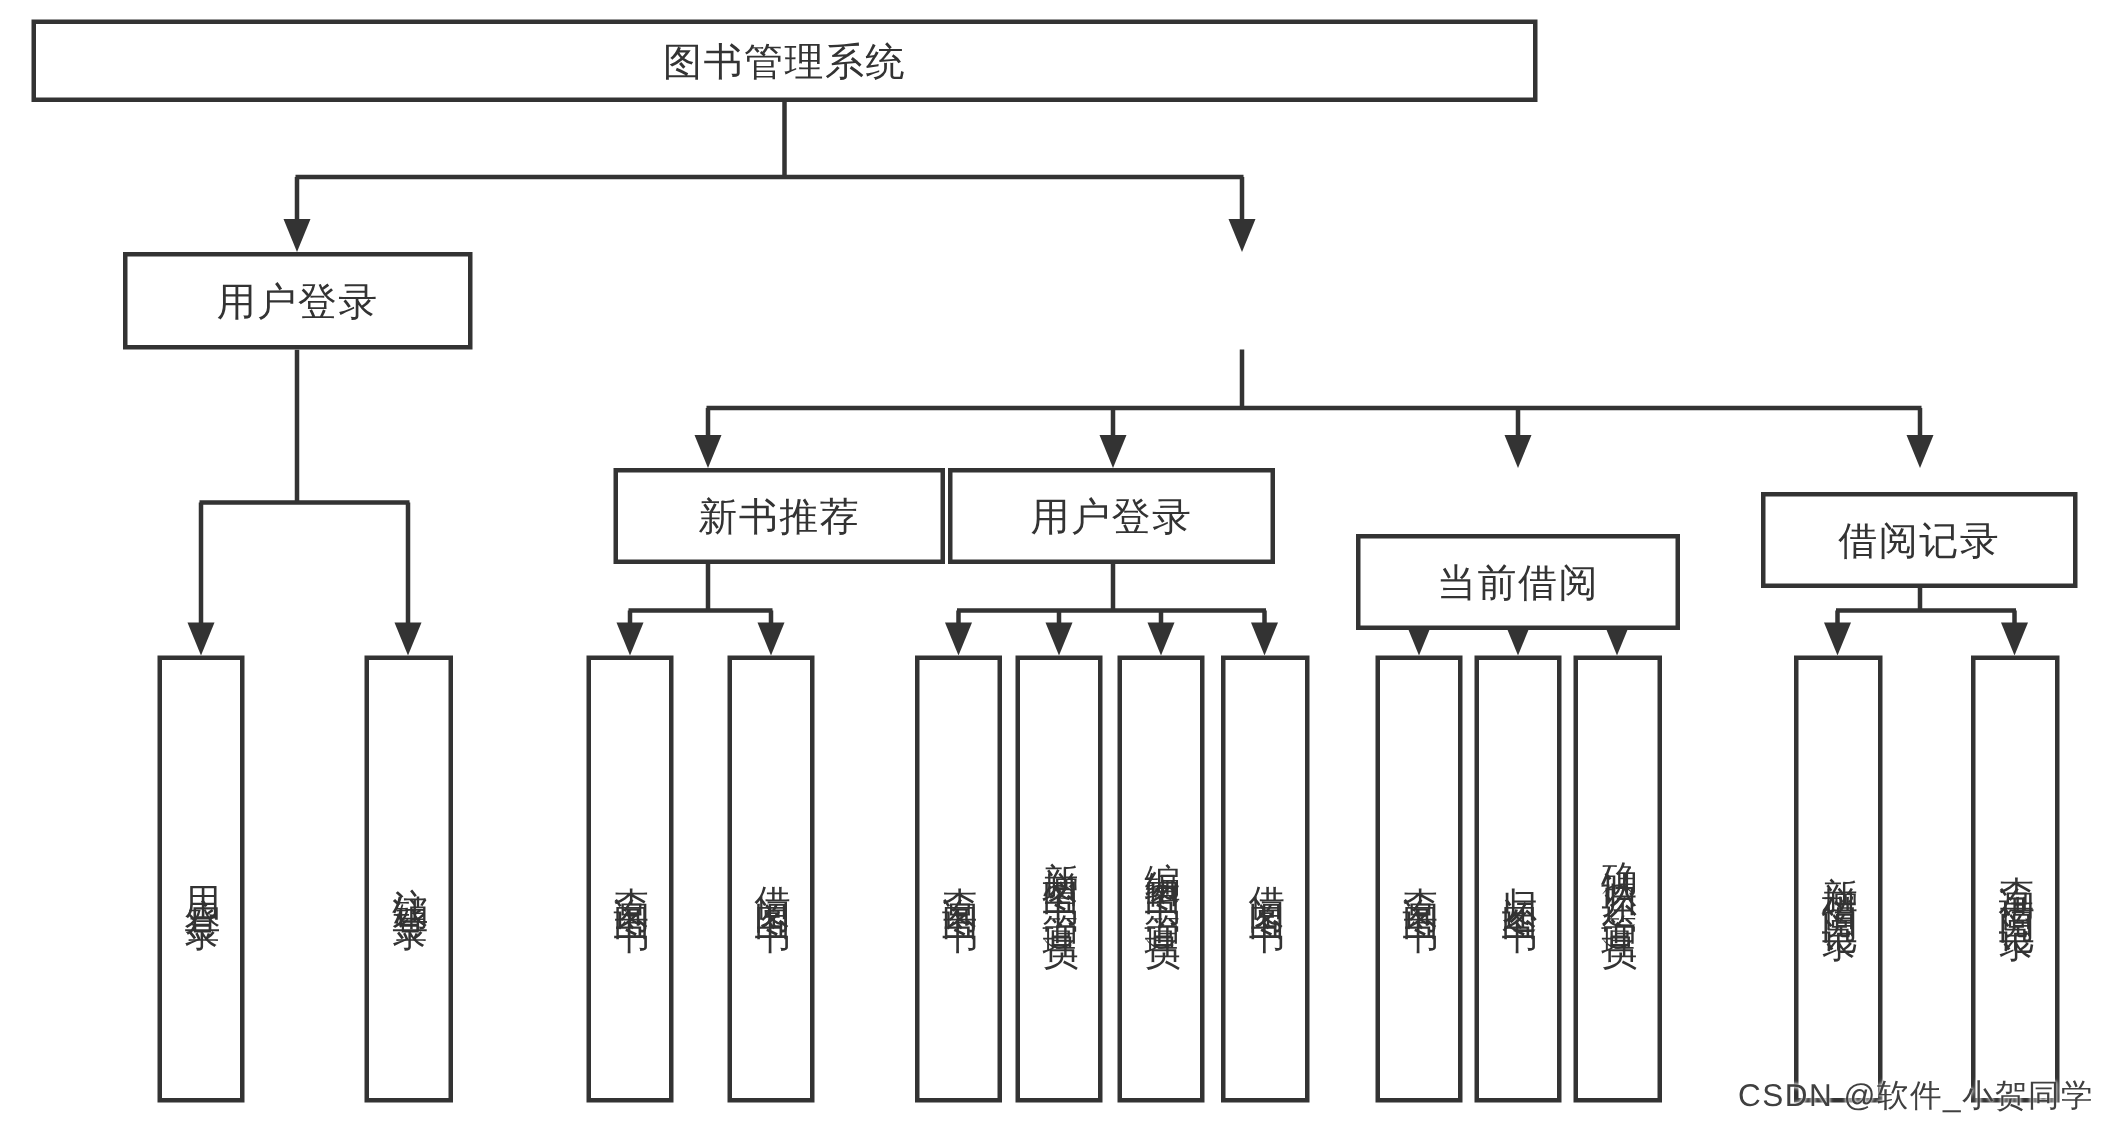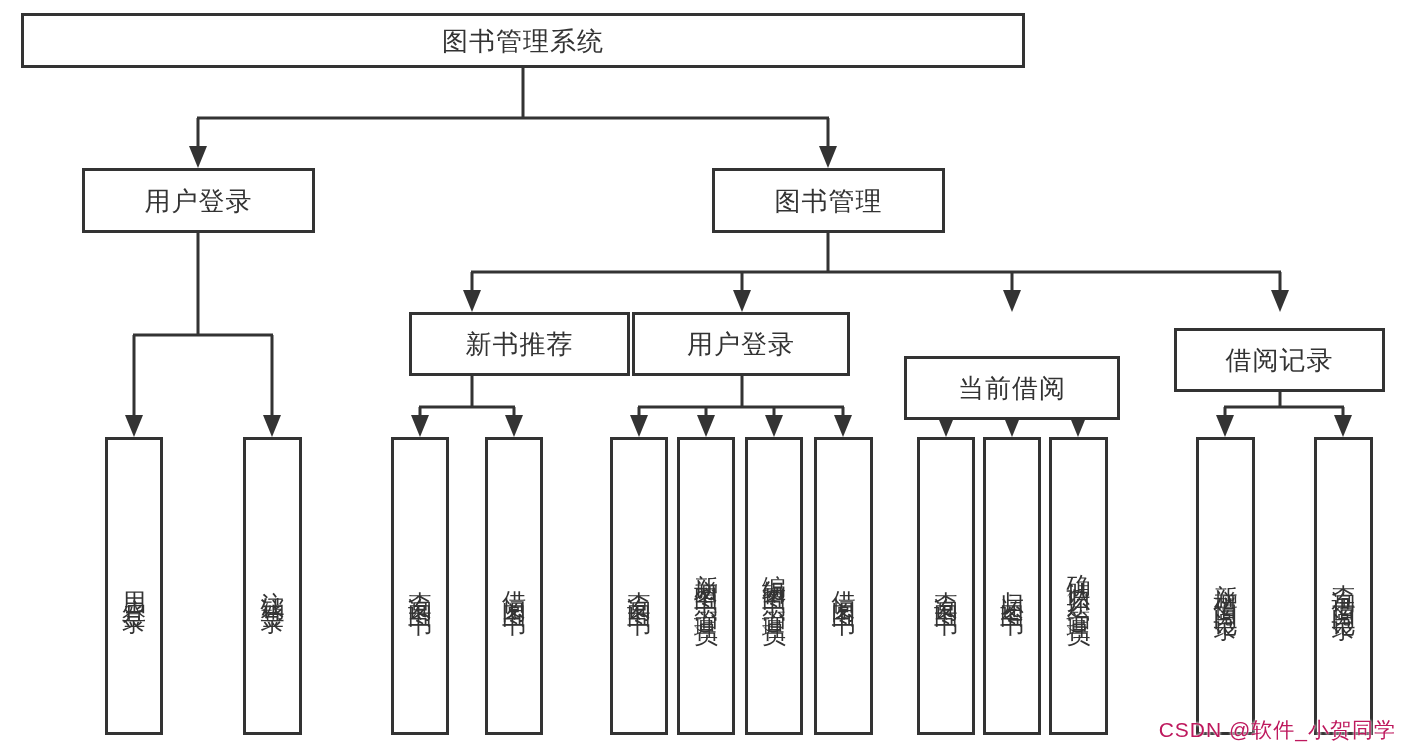--- a/index.html
+++ b/index.html
@@ -31,21 +31,21 @@
     text-orientation:mixed;
     font-size:24px;
     letter-spacing:7px;
     white-space:normal;
   }
   #watermark{
     position:absolute;
     right:8px;
     bottom:3px;
     font-size:21px;
-    color:#be185d;
+    color:#404040;
     letter-spacing:1px;
     text-shadow:0 0 2px #ffffff,0 0 3px #ffffff;
     white-space:nowrap;
   }
 </style>
 </head>
 <body>
 
 <div id="canvas">
 
@@ -85,21 +85,20 @@
       <polygon points="1003,415 1021,415 1012,437"></polygon>
       <polygon points="1069,415 1087,415 1078,437"></polygon>
       <polygon points="1216,415 1234,415 1225,437"></polygon>
       <polygon points="1334,415 1352,415 1343,437"></polygon>
     </g>
   </svg>
 
   <div class="node" style="left:21px;top:13px;width:1004px;height:55px;">图书管理系统</div>
 
   <div class="node" style="left:82px;top:168px;width:233px;height:65px;">用户登录</div>
-  <div class="node" style="left:712px;top:168px;width:233px;height:65px;">图书管理</div>
 
   <div class="node" style="left:362px;top:312px;width:221px;height:64px;margin-left:47px;">新书推荐</div>
   <div class="node" style="left:632px;top:312px;width:218px;height:64px;">用户登录</div>
   <div class="node" style="left:904px;top:312px;width:216px;height:64px;margin-top:44px;">当前借阅</div>
   <div class="node" style="left:1174px;top:328px;width:211px;height:64px;">借阅记录</div>
 
   <div class="node leaf" style="left:105px;top:437px;width:58px;height:298px;">用户登录</div>
   <div class="node leaf" style="left:243px;top:437px;width:59px;height:298px;">注销登录</div>
 
   <div class="node leaf" style="left:391px;top:437px;width:58px;height:298px;">查询图书</div>

